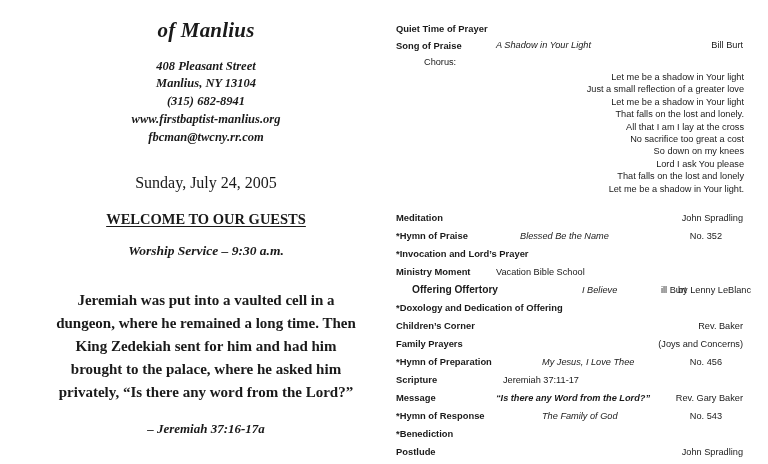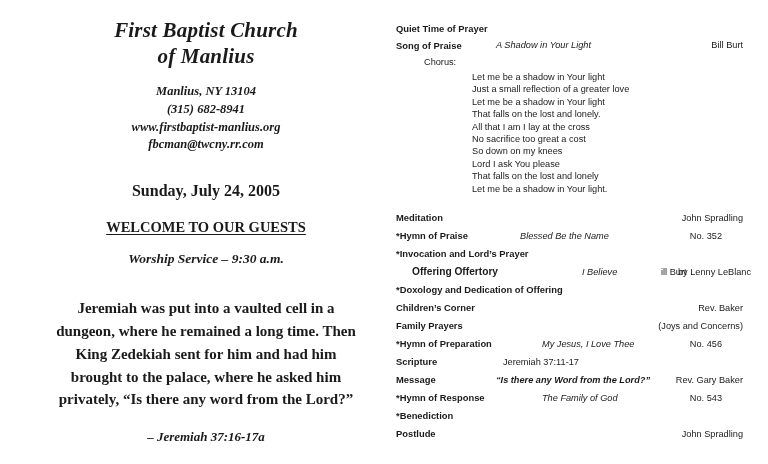--- a/index.html
+++ b/index.html
@@ -42,21 +42,21 @@
     font-size: 12.5px;
     font-weight: bold;
     font-style: italic;
     line-height: 1.42;
   }
   .address-block div { white-space: nowrap; }
 
   .service-date {
     margin-top: 28px;
     font-size: 16px;
-    font-weight: bold;
+    font-weight: normal;
     font-family: "Liberation Serif", serif;
   }
 
   .welcome {
     margin-top: 19px;
     font-size: 14.5px;
     font-weight: bold;
     text-decoration: underline;
     text-underline-offset: 2px;
   }
@@ -132,35 +132,36 @@
   .chorus-label {
     position: absolute;
     left: 28px;
     top: 0;
     font-size: 9.2px;
   }
   .chorus-lines {
     margin-left: 76px;
     font-size: 9.2px;
     line-height: 12.4px;
+    text-align: right;
   }
   .chorus-lines div { white-space: nowrap; }
   .spacer-md { height: 14px; }
 </style>
 </head>
 <body>
 
 <div class="left-col">
 
   <div class="church-name">
-    <span>First Baptist Church</span>
     <span class="line2">of Manlius</span>
   </div>
 
   <div class="address-block">
+    <div>408 Pleasant Street</div>
     <div>Manlius, NY  13104</div>
     <div>(315) 682-8941</div>
     <div>www.firstbaptist-manlius.org</div>
     <div>fbcman@twcny.rr.com</div>
   </div>
 
   <div class="service-date">Sunday, July 24, 2005</div>
 
   <div class="welcome">WELCOME TO OUR GUESTS</div>
 
@@ -216,20 +217,24 @@
   <div class="order-row tall">
     <span class="ord-label">*Hymn of Praise</span>
     <span class="ord-title" style="left:124px;">Blessed Be the Name</span>
     <span class="ord-right" style="right:22px;">No. 352</span>
   </div>
 
   <div class="order-row tall">
     <span class="ord-label">*Invocation and Lord’s Prayer</span>
   </div>
 
+  <div class="order-row tall">
+    <span class="ord-label">Ministry Moment</span>
+    <span class="ord-plain" style="left:100px;">Vacation Bible School</span>
+  </div>
 
   <div class="order-row tall">
     <span class="ord-label" style="font-size:10.2px;margin-left:16px;">Offering  Offertory</span>
     <span class="ord-title" style="left:186px;">I Believe</span>
     <span class="ord-plain" style="left:242px;margin-left:23px;">ill Burt</span>
     <span class="ord-plain" style="left:282px;">by Lenny LeBlanc</span>
   </div>
 
   <div class="order-row tall">
     <span class="ord-label">*Doxology and Dedication of Offering</span>

